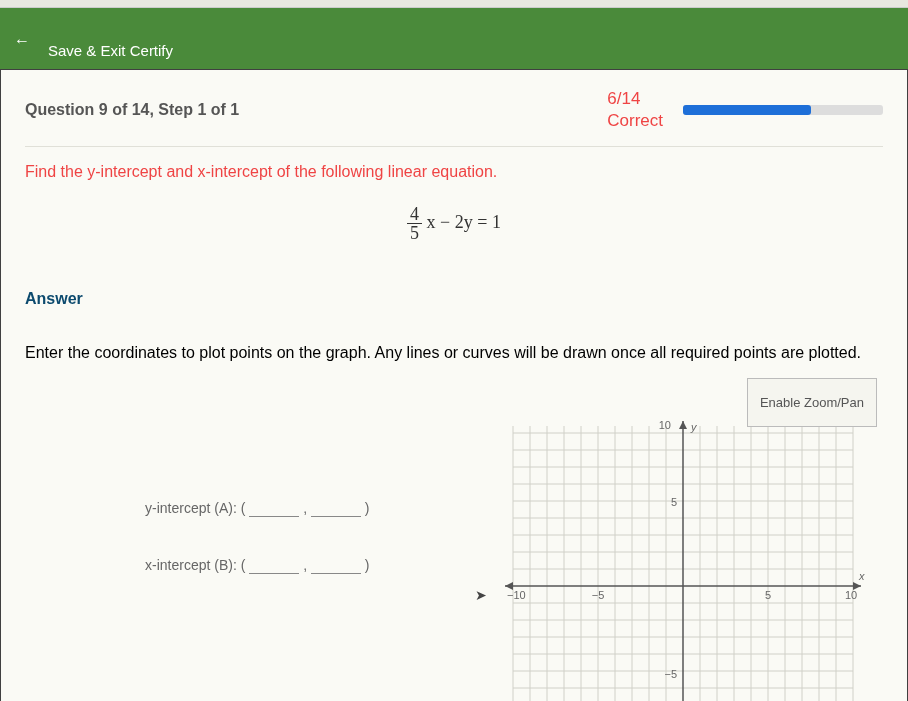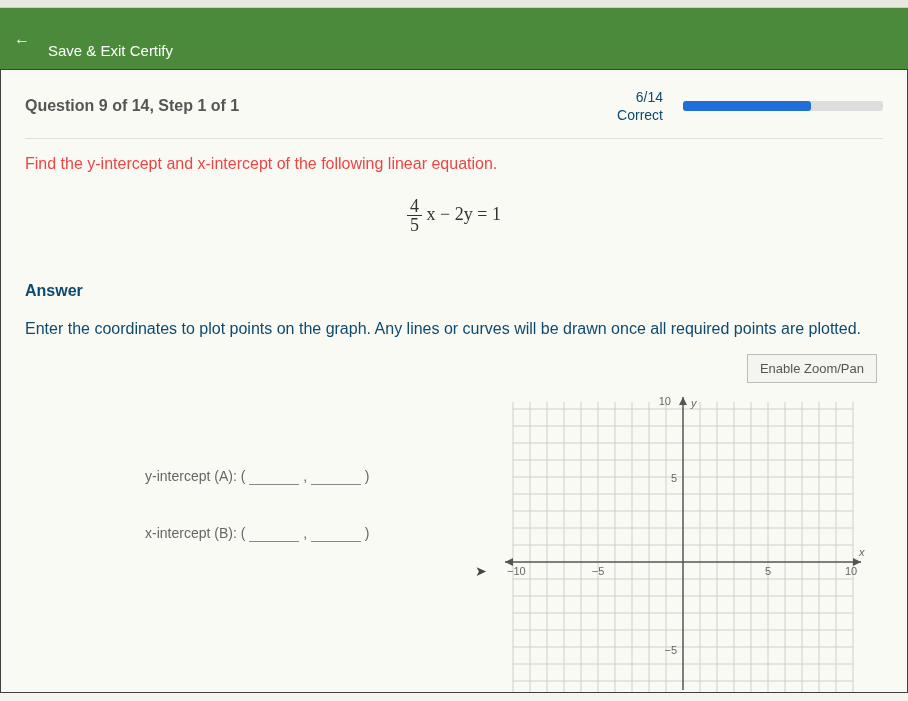--- a/index.html
+++ b/index.html
@@ -6,36 +6,36 @@
 body { font-family: Arial, sans-serif; background: #f5f5f0; color: #444; width: 908px; }
 .top-strip { height: 8px; background: #e8e8e0; border-bottom: 1px solid #ccc; }
 .green-bar { background: #4a8a3a; color: #fff; padding: 10px 14px; display: flex; align-items: center; gap: 18px; font-size: 15px; }
 .back-arrow { font-size: 16px; }
 .lesson-title { color: #d8f0d0; font-weight: 400; }
 .save-exit { font-weight: 500; margin-top: 24px; }
 .main { background: #fafaf5; padding: 18px 24px 0 24px; border: 1px solid #404040; }
 .q-header { display: flex; align-items: center; justify-content: space-between; padding-bottom: 14px; border-bottom: 1px solid #e0e0d8; }
 .q-left { font-weight: 600; color: #555; }
 .q-right { display: flex; align-items: center; gap: 20px; }
-.score-box { text-align: right; font-size: 14px; color: #0c4a6e; line-height: 1.3; }
+.score-box { text-align: left; font-size: 17px; color: #ef4444; line-height: 1.3; }
 .progress { width: 200px; height: 10px; background: #ddd; border-radius: 3px; position: relative; }
 .progress-fill { position: absolute; left: 0; top: 0; height: 100%; width: 64%; background: #1e6fd8; border-radius: 3px; }
 .prompt { padding: 16px 0 10px 0; color: #ef4444; }
 .equation { text-align: center; padding: 14px 0 40px 0; font-family: 'Times New Roman', serif; font-size: 18px; color: #333; }
 .frac { display: inline-block; text-align: center; vertical-align: middle; line-height: 1; }
 .frac .num { display: block; border-bottom: 1px solid #333; padding: 0 3px; }
 .frac .den { display: block; padding: 0 3px; }
 .answer-hdr { font-weight: 600; color: #0c4a6e; padding: 8px 0 20px 0; }
-.instr { color: #0c4a6e; padding-bottom: 10px; }
+.instr { color: #000000; padding-bottom: 10px; margin-top: 16px; }
 .work-area { display: flex; gap: 10px; }
 .inputs-col { flex: 1; padding-top: 120px; padding-left: 120px; font-size: 14px; color: #666; }
-.intercept-row { margin-bottom: 40px; }
+.intercept-row { margin-bottom: 40px; margin-top: 8px; }
 .intercept-row input { border: none; border-bottom: 1px solid #888; background: transparent; width: 50px; text-align: center; font-size: 14px; outline: none; }
 .graph-col { width: 390px; position: relative; }
-.zoom-btn { position: absolute; top: 6px; right: 6px; background: #f5f5ef; border: 1px solid #bbb; padding: 6px 12px; font-size: 13px; color: #555; cursor: pointer; }
+.zoom-btn { position: absolute; top: 6px; right: 6px; background: #f5f5ef; border: 1px solid #bbb; padding: 16px 12px; font-size: 13px; color: #555; cursor: pointer; }
 .cursor-arrow { position: absolute; left: -18px; top: 215px; font-size: 14px; }
 svg.grid { display: block; margin-top: 44px; }
 svg.grid line.gl { stroke: #d0d0c8; stroke-width: 1; }
 svg.grid line.ax { stroke: #555; stroke-width: 1.5; }
 svg.grid text { font-size: 11px; fill: #666; font-family: Arial; }
 svg.grid .arrow { fill: #555; }
 </style>
 </head>
 <body>
 

